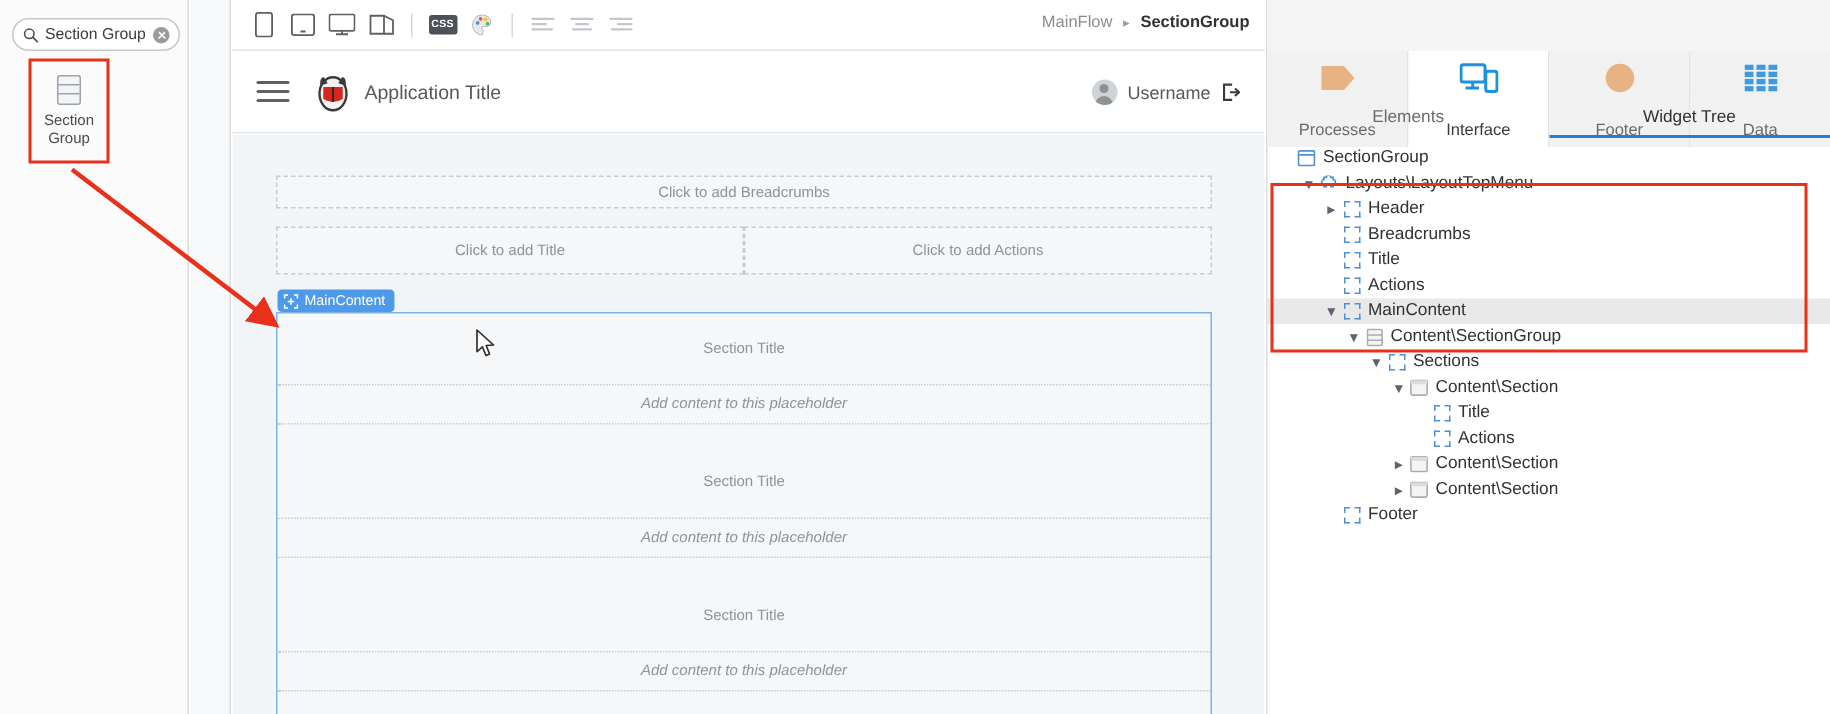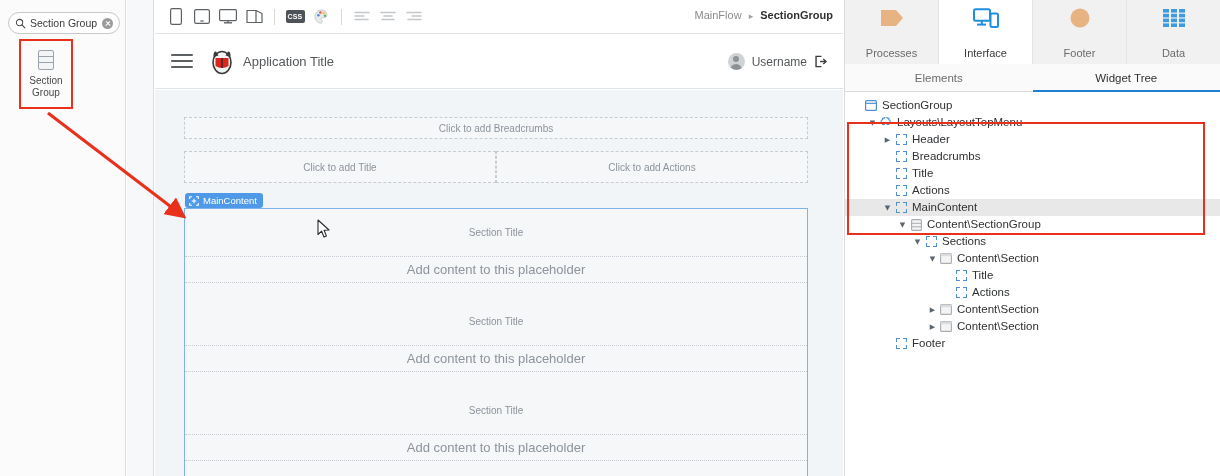--- a/index.html
+++ b/index.html
@@ -230,22 +230,23 @@
   }
   .sec-title {
     height: 48px; border-bottom: 1px dotted #c6ccd2;
     display: flex; align-items: center; justify-content: center;
     font-size: 10px; color: #8d949b;
     cursor: pointer;
   }
   .sec-content {
     height: 26px; border-bottom: 1px dotted #c6ccd2;
     display: flex; align-items: center; justify-content: center;
-    font-size: 13px; color: #8d949b;
-    cursor: pointer;
+    font-size: 10px; color: #8d949b;
+    cursor: pointer;
+    font-style: italic;
   }
   .sec-gap { height: 15px; }
 
   .cursor-arrow {
     position: absolute; left: 190px; top: 219px;
     width: 14px; height: 20px; z-index: 9; pointer-events: none;
   }
 
   
   .right-panel {
@@ -261,20 +262,21 @@
   }
   .rp-tab {
     flex: 1 1 0; height: 64px;
     display: flex; flex-direction: column;
     align-items: center; justify-content: center;
     gap: 16px;
     font-size: 11px; color: #6b6b6b;
     cursor: pointer;
     border-right: 1px solid #e4e4e4;
     background: #f1f1f1;
+    margin-top: 34px;
   }
   .rp-tab:last-child { border-right: none; }
   .rp-tab.active { background: #ffffff; color: #3a3a3a; }
   .rp-tab-icon { height: 26px; display: flex; align-items: center; justify-content: center; }
 
   .rp-subtabs {
     display: flex; height: 28px;
     background: #fafafa;
     border-bottom: 1px solid #dcdcdc;
   }

